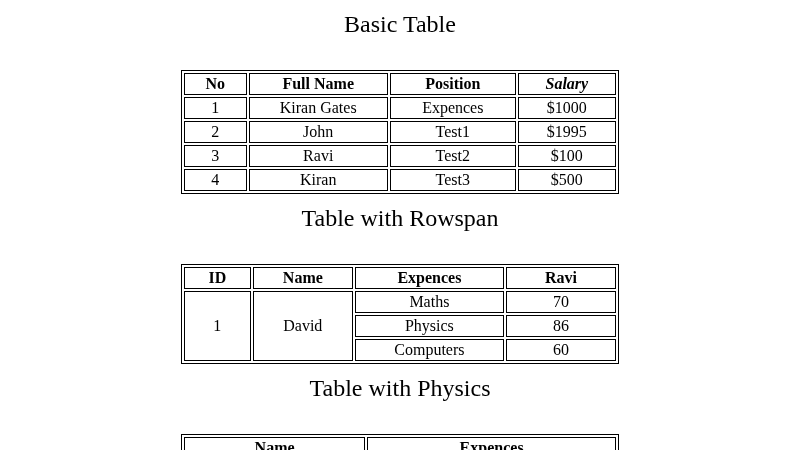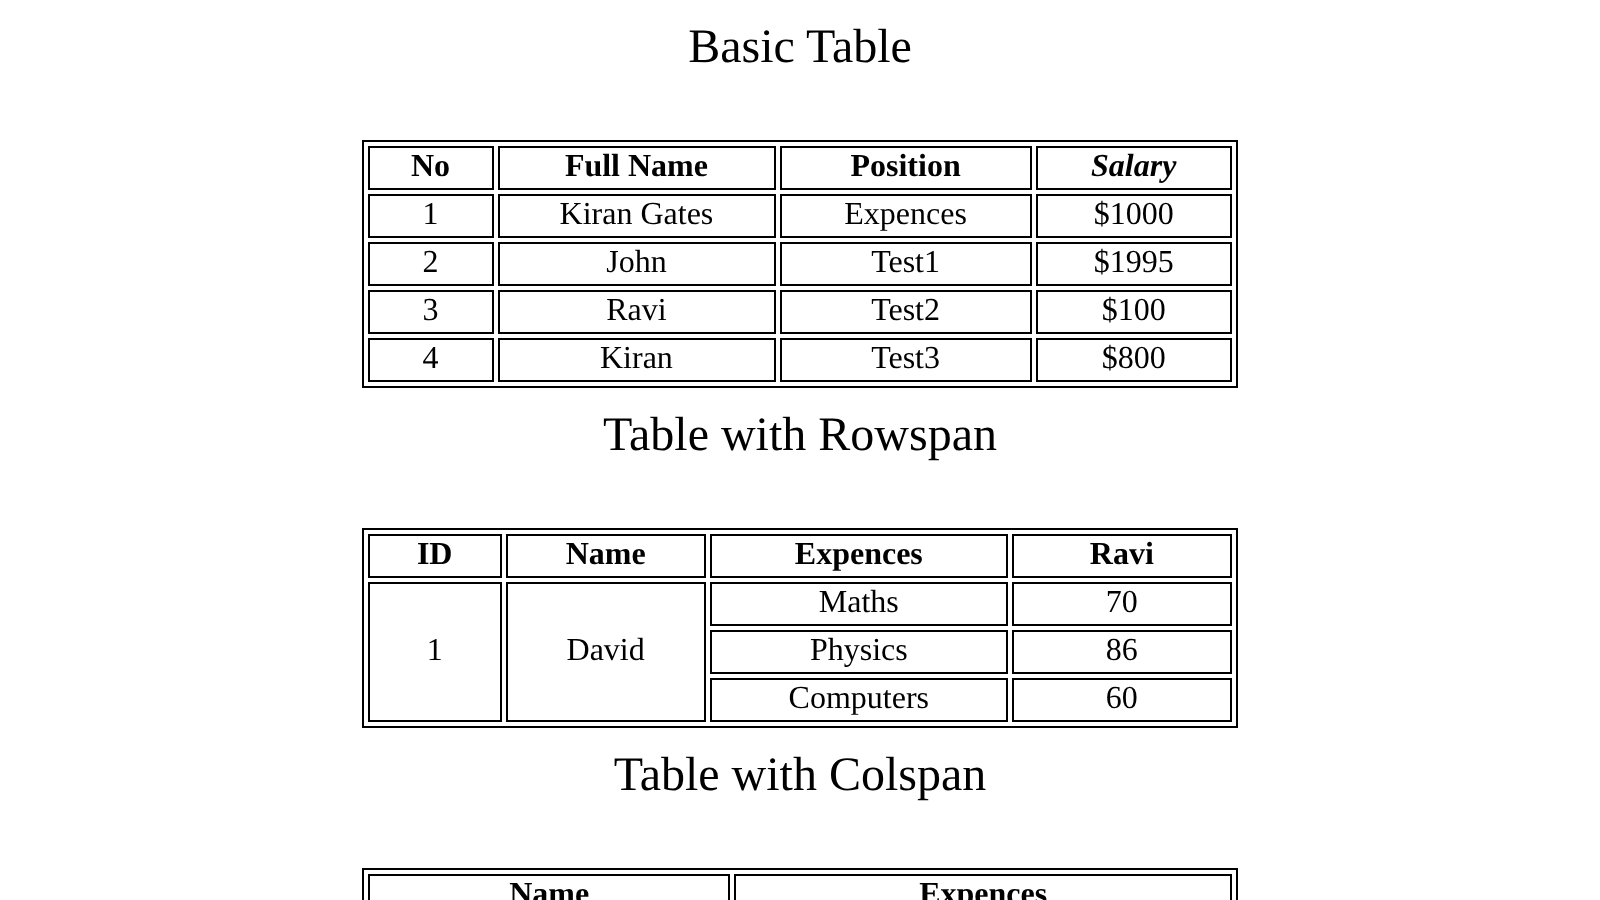--- a/index.html
+++ b/index.html
@@ -77,21 +77,21 @@
     <tr>
       <td>3</td>
       <td>Ravi</td>
       <td>Test2</td>
       <td>$100</td>
     </tr>
     <tr>
       <td>4</td>
       <td>Kiran</td>
       <td>Test3</td>
-      <td>$800</td>
+      <td>$500</td>
     </tr>
   </tbody>
 </table>
 
 <h2 class="section-title">Table with Rowspan</h2>
 
 <table class="demo-table">
   <thead>
     <tr>
       <th class="t2-c1">ID</th>
@@ -111,21 +111,21 @@
       <td>Physics</td>
       <td>86</td>
     </tr>
     <tr>
       <td>Computers</td>
       <td>60</td>
     </tr>
   </tbody>
 </table>
 
-<h2 class="section-title">Table with Colspan</h2>
+<h2 class="section-title">Table with Physics</h2>
 
 <table class="demo-table">
   <thead>
     <tr>
       <th class="t3-c1">Name</th>
       <th class="t3-c2">Expences</th>
     </tr>
   </thead>
 </table>
 

